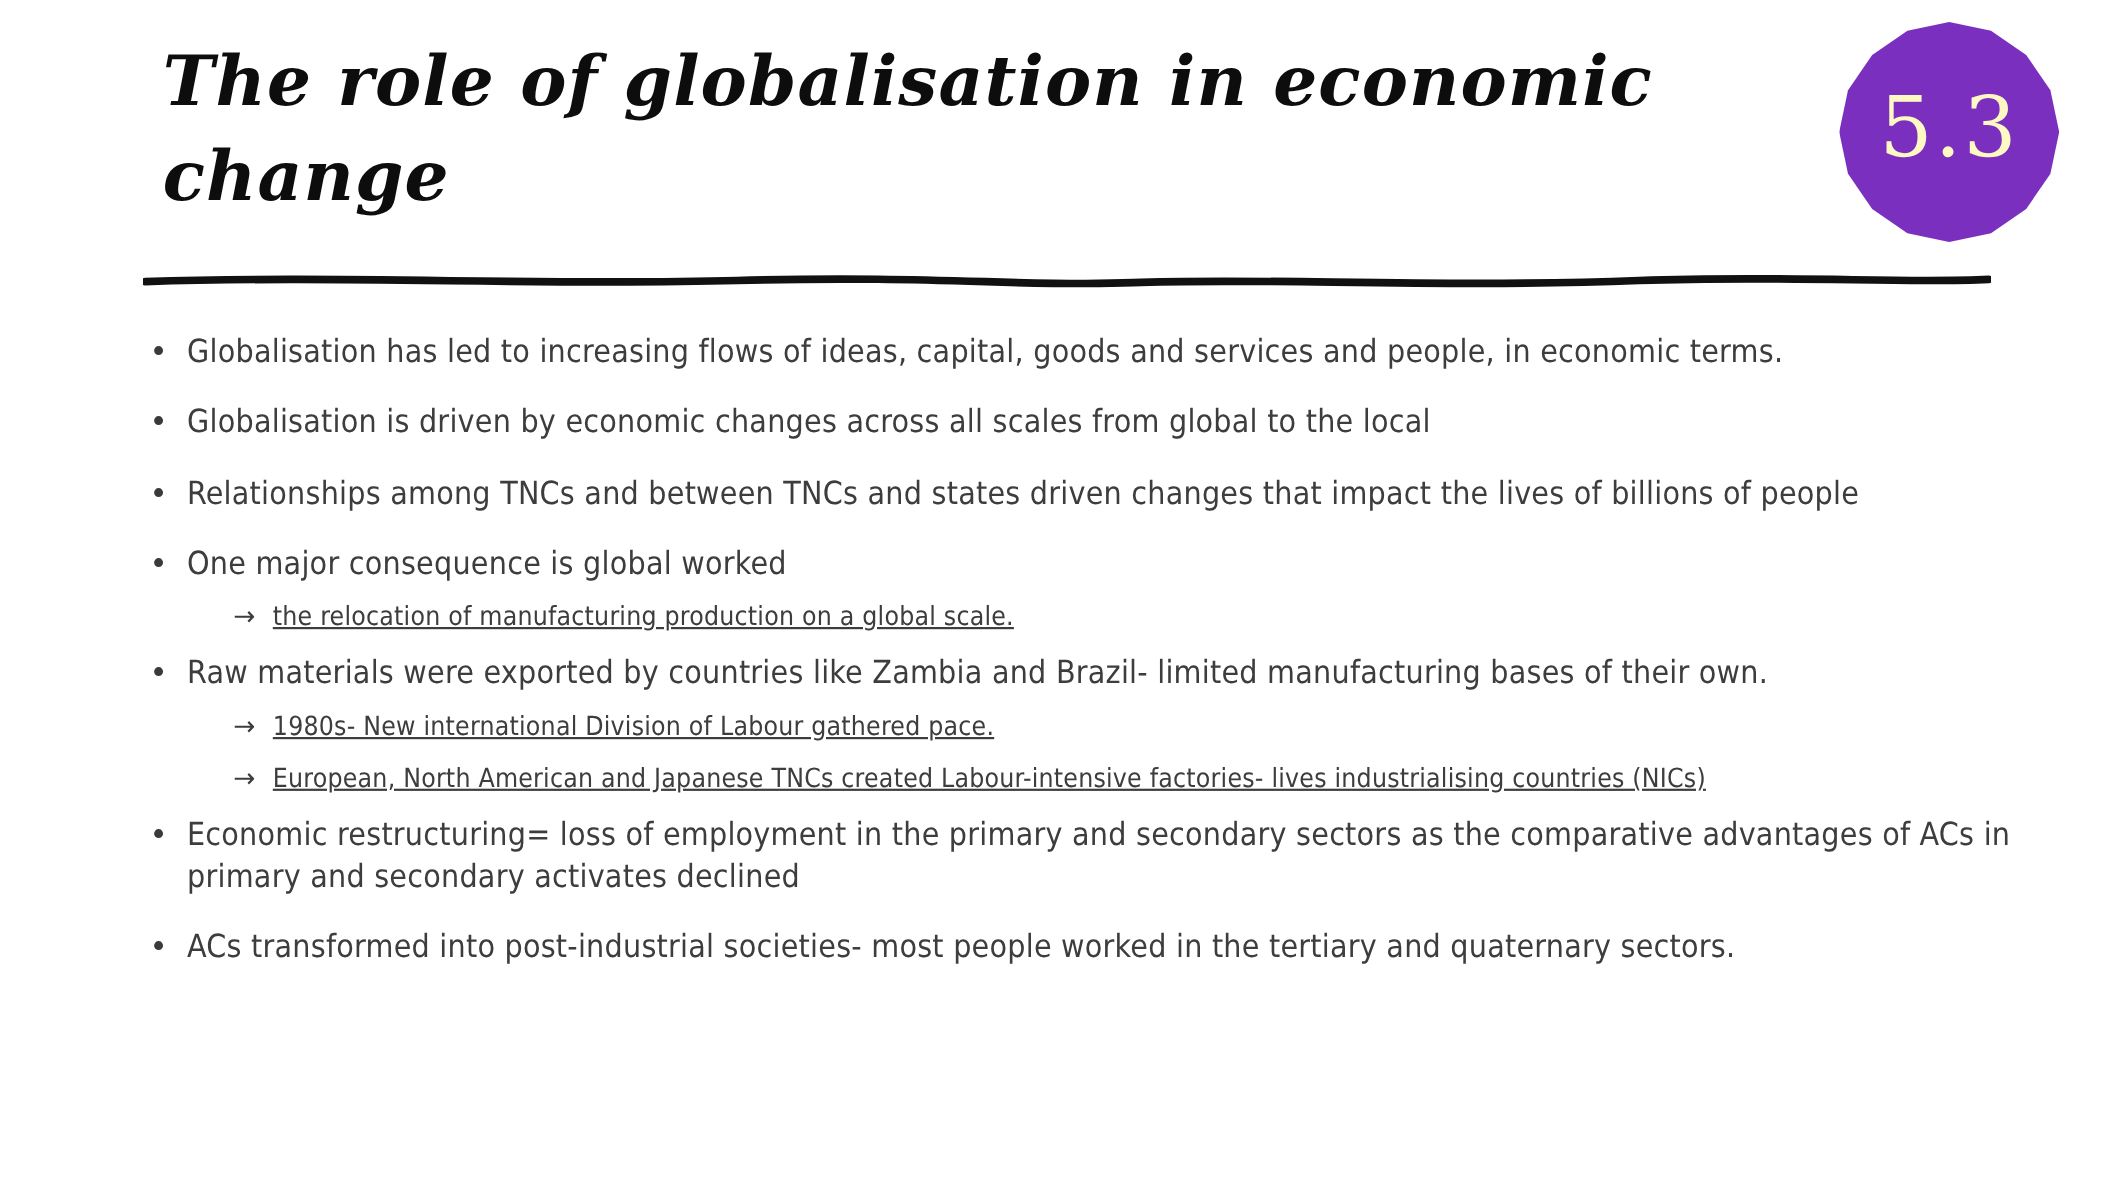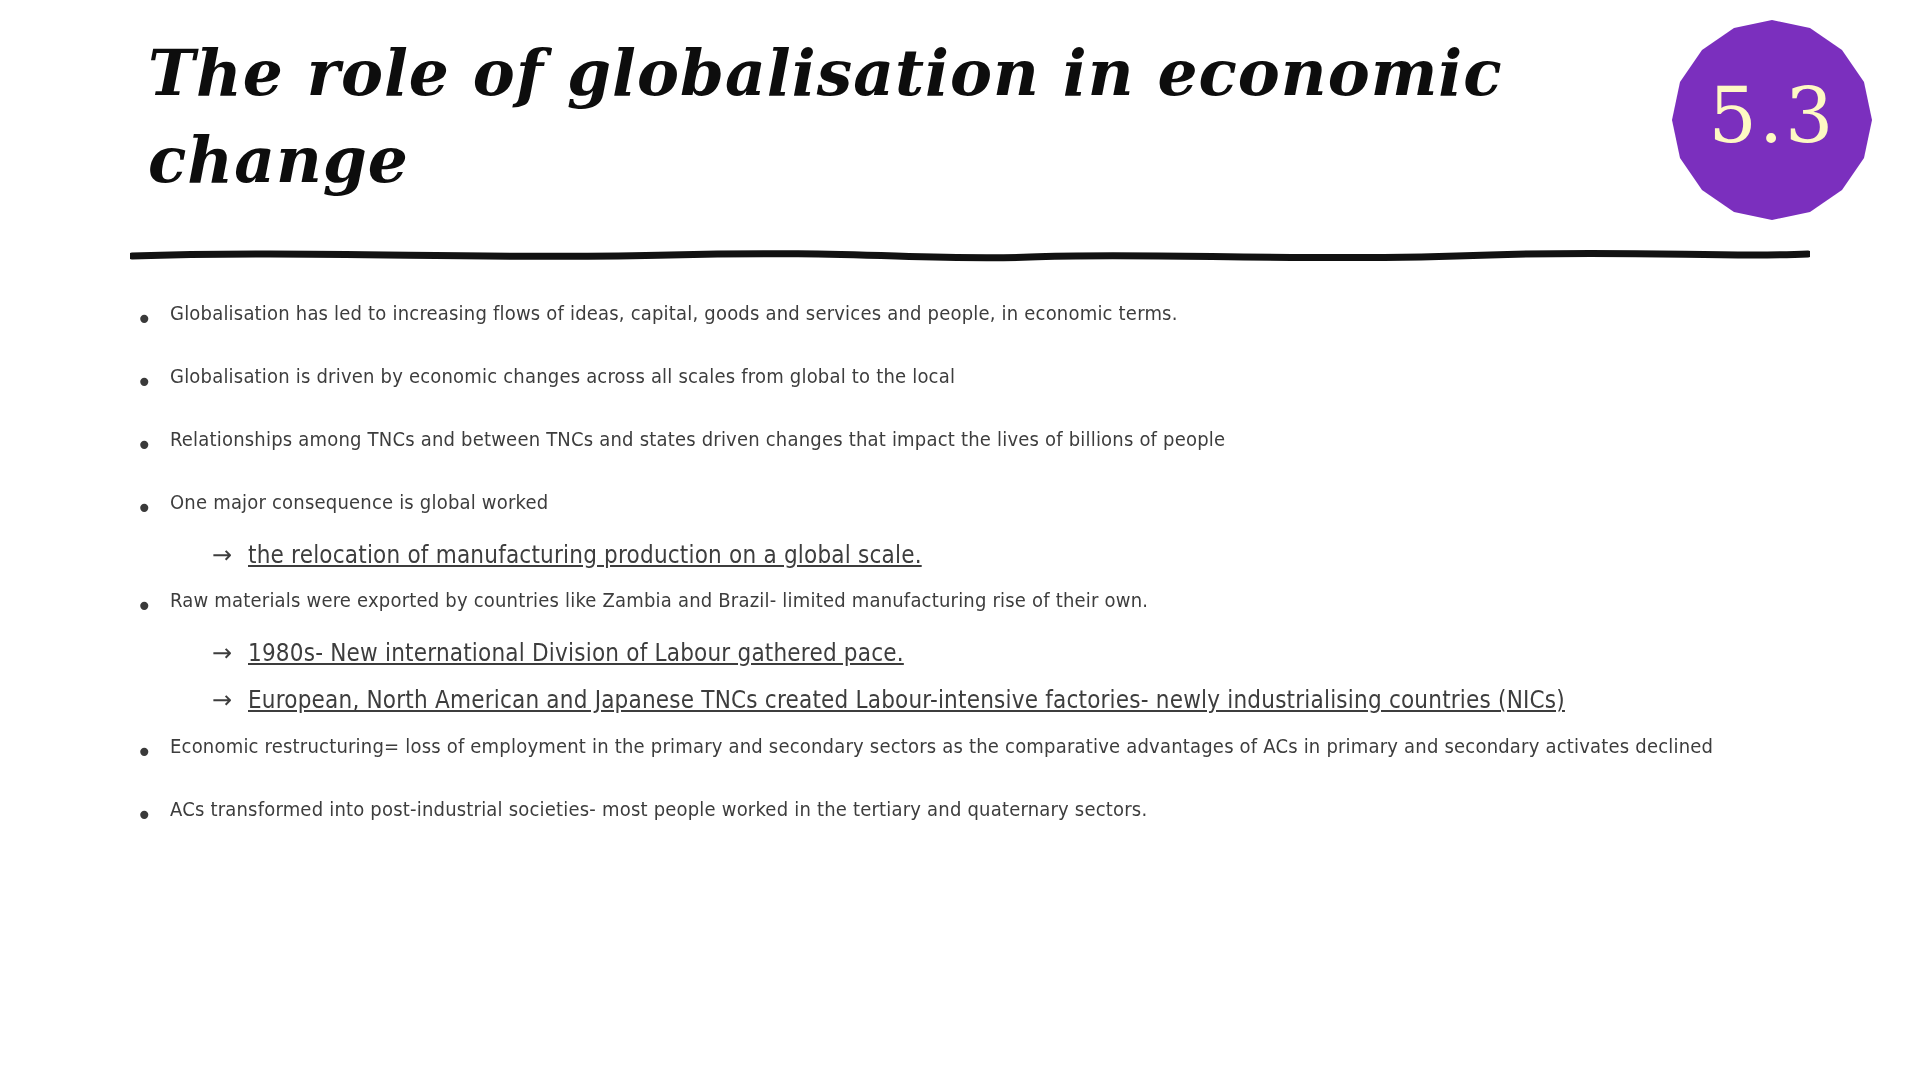--- a/index.html
+++ b/index.html
@@ -95,21 +95,21 @@
     flex: 0 0 34px;
     font-size: 28px;
     line-height: 1.25;
     color: #3a3a3a;
     text-align: left;
     padding-top: 2px;
   }
   .bullet-text {
     flex: 1;
     font-family: "DejaVu Sans Condensed", "DejaVu Sans", sans-serif;
-    font-size: 20px;
+    font-size: 29px;
     line-height: 1.32;
     letter-spacing: 0.2px;
     color: #3d3d3d;
   }
   .sub {
     display: flex;
     align-items: flex-start;
     margin: 0 0 16px 76px;
   }
   .sub-arrow {
@@ -182,29 +182,29 @@
       <span class="bullet-dot">•</span>
       <span class="bullet-text">One major consequence is global worked</span>
     </div>
     <div class="sub">
       <span class="sub-arrow">→</span>
       <span class="sub-text">the relocation of manufacturing production on a global scale.</span>
     </div>
 
     <div class="bullet tight">
       <span class="bullet-dot">•</span>
-      <span class="bullet-text">Raw materials were exported by countries like Zambia and Brazil- limited manufacturing rise of their own.</span>
+      <span class="bullet-text">Raw materials were exported by countries like Zambia and Brazil- limited manufacturing bases of their own.</span>
     </div>
     <div class="sub">
       <span class="sub-arrow">→</span>
       <span class="sub-text">1980s- New international Division of Labour gathered pace.</span>
     </div>
     <div class="sub">
       <span class="sub-arrow">→</span>
-      <span class="sub-text">European, North American and Japanese TNCs created Labour-intensive factories- newly industrialising countries (NICs)</span>
+      <span class="sub-text">European, North American and Japanese TNCs created Labour-intensive factories- lives industrialising countries (NICs)</span>
     </div>
 
     <div class="bullet">
       <span class="bullet-dot">•</span>
       <span class="bullet-text">Economic restructuring= loss of employment in the primary and secondary sectors as the comparative advantages of ACs in primary and secondary activates declined</span>
     </div>
 
     <div class="bullet">
       <span class="bullet-dot">•</span>
       <span class="bullet-text">ACs transformed into post-industrial societies- most people worked in the tertiary and quaternary sectors.</span>

